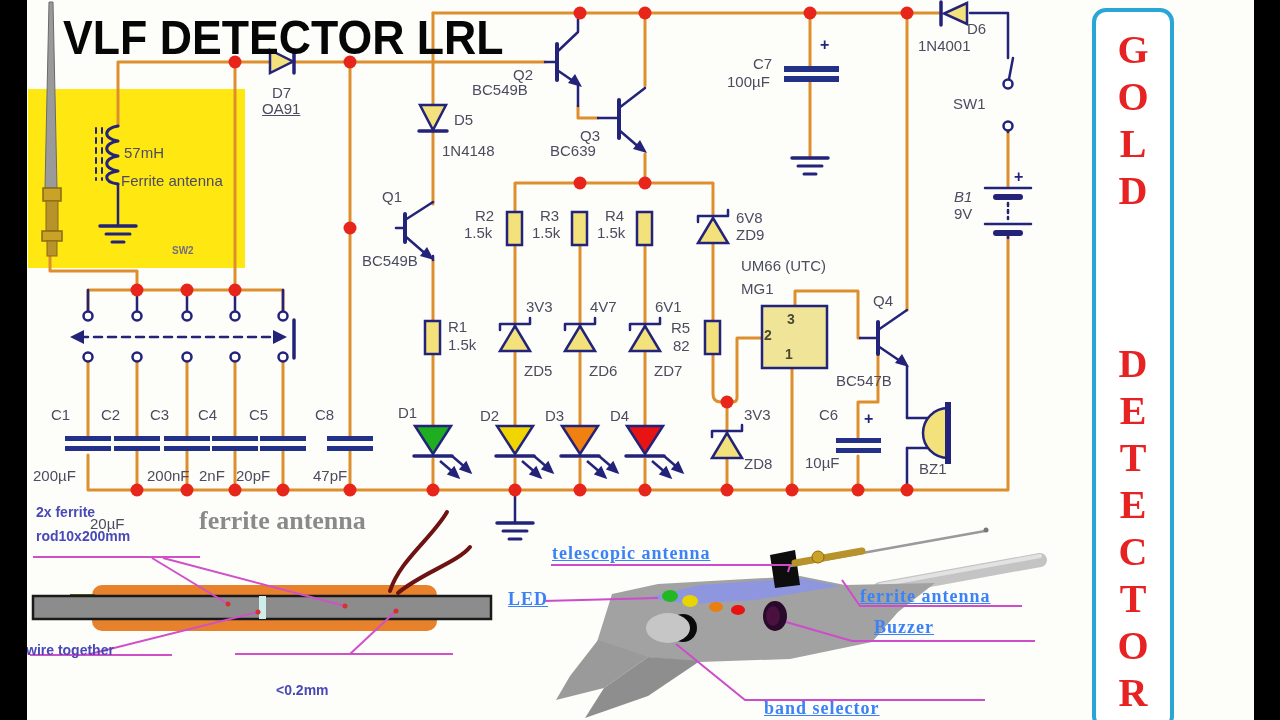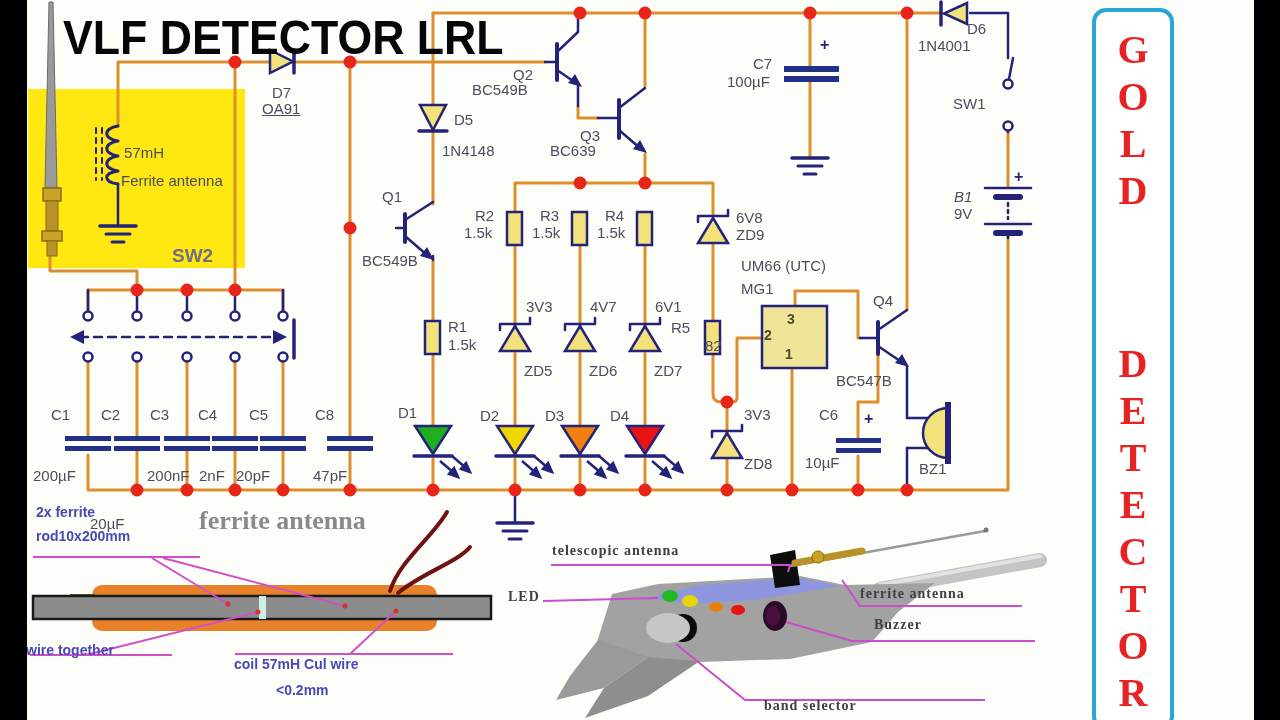--- a/index.html
+++ b/index.html
@@ -7,24 +7,24 @@
          font-family:"Liberation Sans",sans-serif;}
   .strip{position:absolute;top:0;width:27px;height:720px;background:#000;}
   #strip-left{left:0;}
   #strip-right{left:1254px;width:26px;}
   #schem-svg{position:absolute;left:0;top:0;}
   #labels{position:absolute;left:0;top:0;width:1280px;height:720px;pointer-events:none;}
   #labels span{position:absolute;white-space:nowrap;}
   .lbl{font-size:15px;color:#4c4c60;}
   .pin{font-size:14px;color:#4a4a30;font-weight:bold;}
   .plus{font-size:16px;color:#23237a;font-weight:bold;}
-  .swlbl{font-size:19px;color:#707082;font-weight:bold;}
+  .swlbl{font-size:10px;color:#707082;font-weight:bold;}
   .blue-note{font-size:14px;color:#4848b8;font-weight:bold;}
   .gray-title{font-size:26px;color:#8a8a8a;font-weight:bold;font-family:"Liberation Serif",serif;}
-  .purple-note{font-size:14px;color:#404040;font-weight:bold;font-family:"Liberation Serif",serif;letter-spacing:1px;}
+  .purple-note{font-size:18px;color:#3b82f6;font-weight:bold;font-family:"Liberation Serif",serif;letter-spacing:1px;text-decoration:underline;}
   #page-title{position:absolute;left:63px;top:10px;font-size:48px;font-weight:800;color:#060606;
               letter-spacing:0px;transform:scaleX(.93);transform-origin:left top;
               font-family:"Liberation Sans",sans-serif;}
   #gold-panel{position:absolute;left:1092px;top:8px;width:74px;height:690px;background:#fff;
               border:4px solid #2aa6d6;border-radius:14px;display:flex;flex-direction:column;
               align-items:center;padding:14px 0 10px 0;box-sizing:content-box;}
   #gold-panel .g-letter{font-family:"Liberation Serif",serif;font-weight:bold;font-size:40px;
               color:#e62222;line-height:47px;height:47px;}
   #gold-panel .g-gap{flex:1 1 auto;}
 </style>
@@ -384,21 +384,21 @@
       <span class="lbl" style="left: 605px; top: 207px;">R4</span>
       <span class="lbl" style="left: 597px; top: 224px;">1.5k</span>
       <span class="lbl" style="left: 736px; top: 209px;">6V8</span>
       <span class="lbl" style="left: 736px; top: 226px;">ZD9</span>
       <span class="lbl" style="left: 448px; top: 318px;">R1</span>
       <span class="lbl" style="left: 448px; top: 336px;">1.5k</span>
       <span class="lbl" style="left: 526px; top: 298px;">3V3</span>
       <span class="lbl" style="left: 590px; top: 298px;">4V7</span>
       <span class="lbl" style="left: 655px; top: 298px;">6V1</span>
       <span class="lbl" style="left: 671px; top: 319px;">R5</span>
-      <span class="lbl" style="left: 673px; top: 337px; margin-left: 32px;">82</span>
+      <span class="lbl" style="left: 673px; top: 337px;">82</span>
       <span class="lbl" style="left: 524px; top: 362px;">ZD5</span>
       <span class="lbl" style="left: 589px; top: 362px;">ZD6</span>
       <span class="lbl" style="left: 654px; top: 362px;">ZD7</span>
       <span class="lbl" style="left: 741px; top: 257px;">UM66 (UTC)</span>
       <span class="lbl" style="left: 741px; top: 280px;">MG1</span>
       <span class="pin" style="left: 787px; top: 311px;">3</span>
       <span class="pin" style="left: 764px; top: 327px;">2</span>
       <span class="pin" style="left: 785px; top: 346px;">1</span>
       <span class="lbl" style="left: 873px; top: 292px;">Q4</span>
       <span class="lbl" style="left: 836px; top: 372px;">BC547B</span>
@@ -421,21 +421,20 @@
       <span class="lbl" style="left: 33px; top: 467px;">200µF</span>
       <span class="lbl" style="left: 90px; top: 467px; margin-top: 48px;">20µF</span>
       <span class="lbl" style="left: 147px; top: 467px;">200nF</span>
       <span class="lbl" style="left: 199px; top: 467px;">2nF</span>
       <span class="lbl" style="left: 236px; top: 467px;">20pF</span>
       <span class="lbl" style="left: 313px; top: 467px;">47pF</span>
       <span class="blue-note" style="left: 36px; top: 504px;">2x ferrite</span>
       <span class="blue-note" style="left: 36px; top: 528px;">rod10x200mm</span>
       <span class="gray-title" style="left: 199px; top: 506px;">ferrite antenna</span>
       <span class="blue-note" style="left: 26px; top: 642px;">wire together</span>
-      <span class="blue-note" style="left: 234px; top: 656px;">coil 57mH Cul wire</span>
       <span class="blue-note" style="left: 276px; top: 682px;">&lt;0.2mm</span>
       <span class="purple-note" style="left: 552px; top: 543px;">telescopic antenna</span>
       <span class="purple-note" style="left: 508px; top: 589px;">LED</span>
       <span class="purple-note" style="left: 860px; top: 586px;">ferrite antenna</span>
       <span class="purple-note" style="left: 874px; top: 617px;">Buzzer</span>
       <span class="purple-note" style="left: 764px; top: 698px;">band selector</span>
     </div>
 
   <div id="page-title">VLF DETECTOR LRL</div>
 

